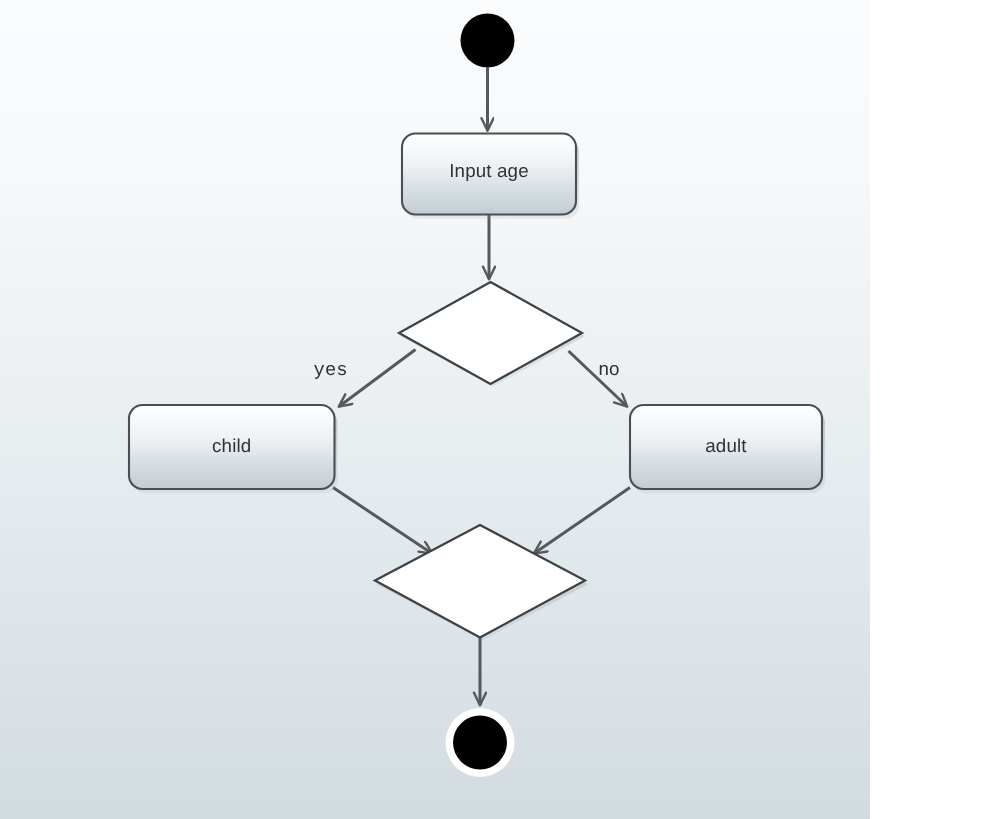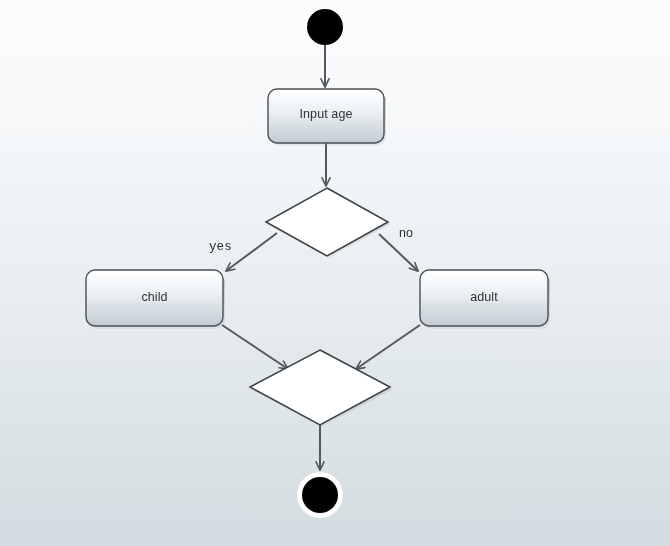--- a/index.html
+++ b/index.html
@@ -8,21 +8,21 @@
     padding: 0;
   }
   body {
     width: 670px;
     height: 546px;
     font-family: "Liberation Sans", "DejaVu Sans", sans-serif;
     overflow: hidden;
   }
   #canvas {
     position: relative;
-    width: 670px;
+    width: 580px;
     height: 546px;
     background: linear-gradient(to bottom, #fbfcfd 0%, #f6f8fa 22%, #e9eef1 52%, #dde5e9 76%, #d2dbdf 100%);
   }
   #canvas svg {
     position: absolute;
     left: 0;
     top: 0;
     width: 670px;
     height: 546px;
   }
@@ -40,21 +40,21 @@
     font-size: 12.5px;
     color: #2b2f32;
     white-space: nowrap;
     letter-spacing: 0.1px;
     pointer-events: none;
   }
   #lbl-input-age { left: 268px; top: 107px; width: 116px; }
   #lbl-child     { left: 86px;  top: 290px; width: 137px; }
   #lbl-adult     { left: 420px; top: 290px; width: 128px; }
   #lbl-yes       { left: 209px; top: 240px; font-family: Liberation Mono, monospace; }
-  #lbl-no        { left: 399px; top: 226px; }
+  #lbl-no        { left: 399px; top: 239px; }
 </style>
 </head>
 <body>
 
 <div id="canvas">
 
   <svg viewBox="0 0 670 546" xmlns="http://www.w3.org/2000/svg">
     <defs>
       <linearGradient id="nodeGrad" x1="0" y1="0" x2="0" y2="1">
         <stop offset="0%" stop-color="#ffffff"></stop>

